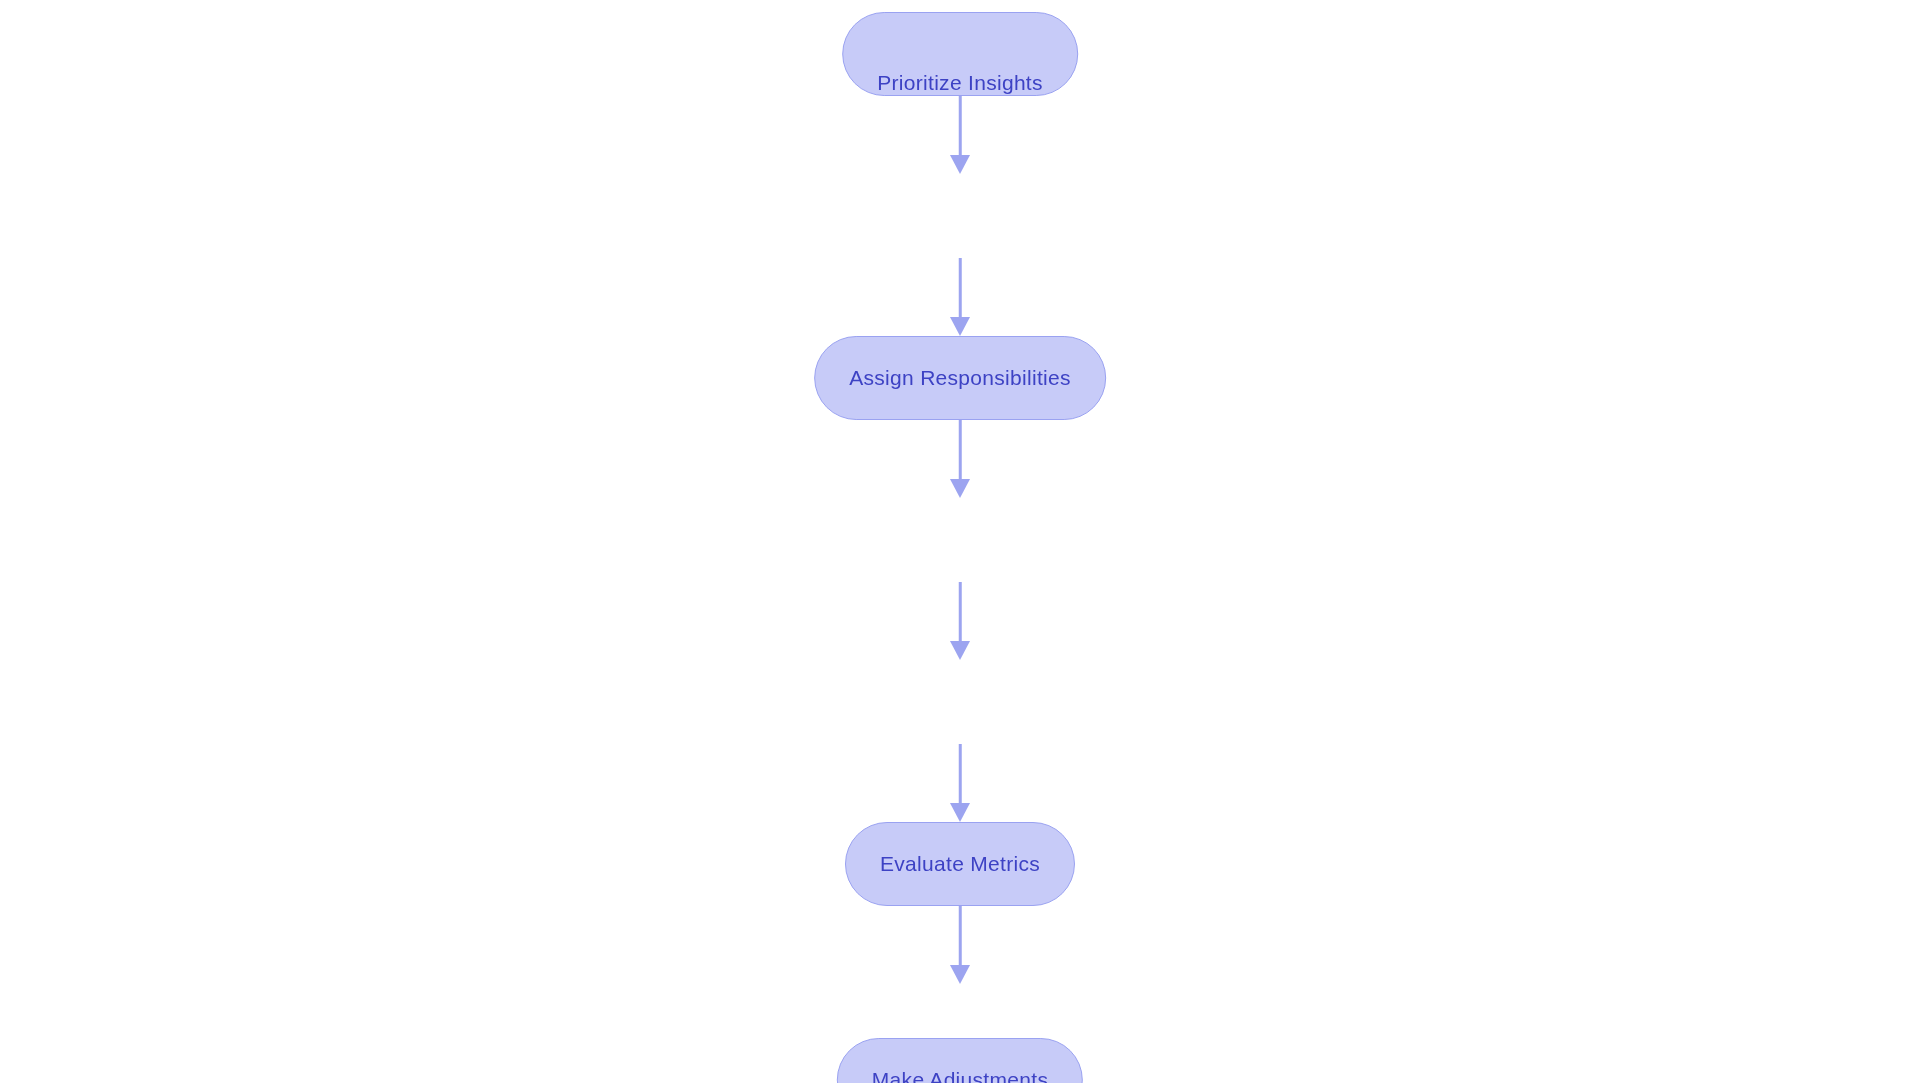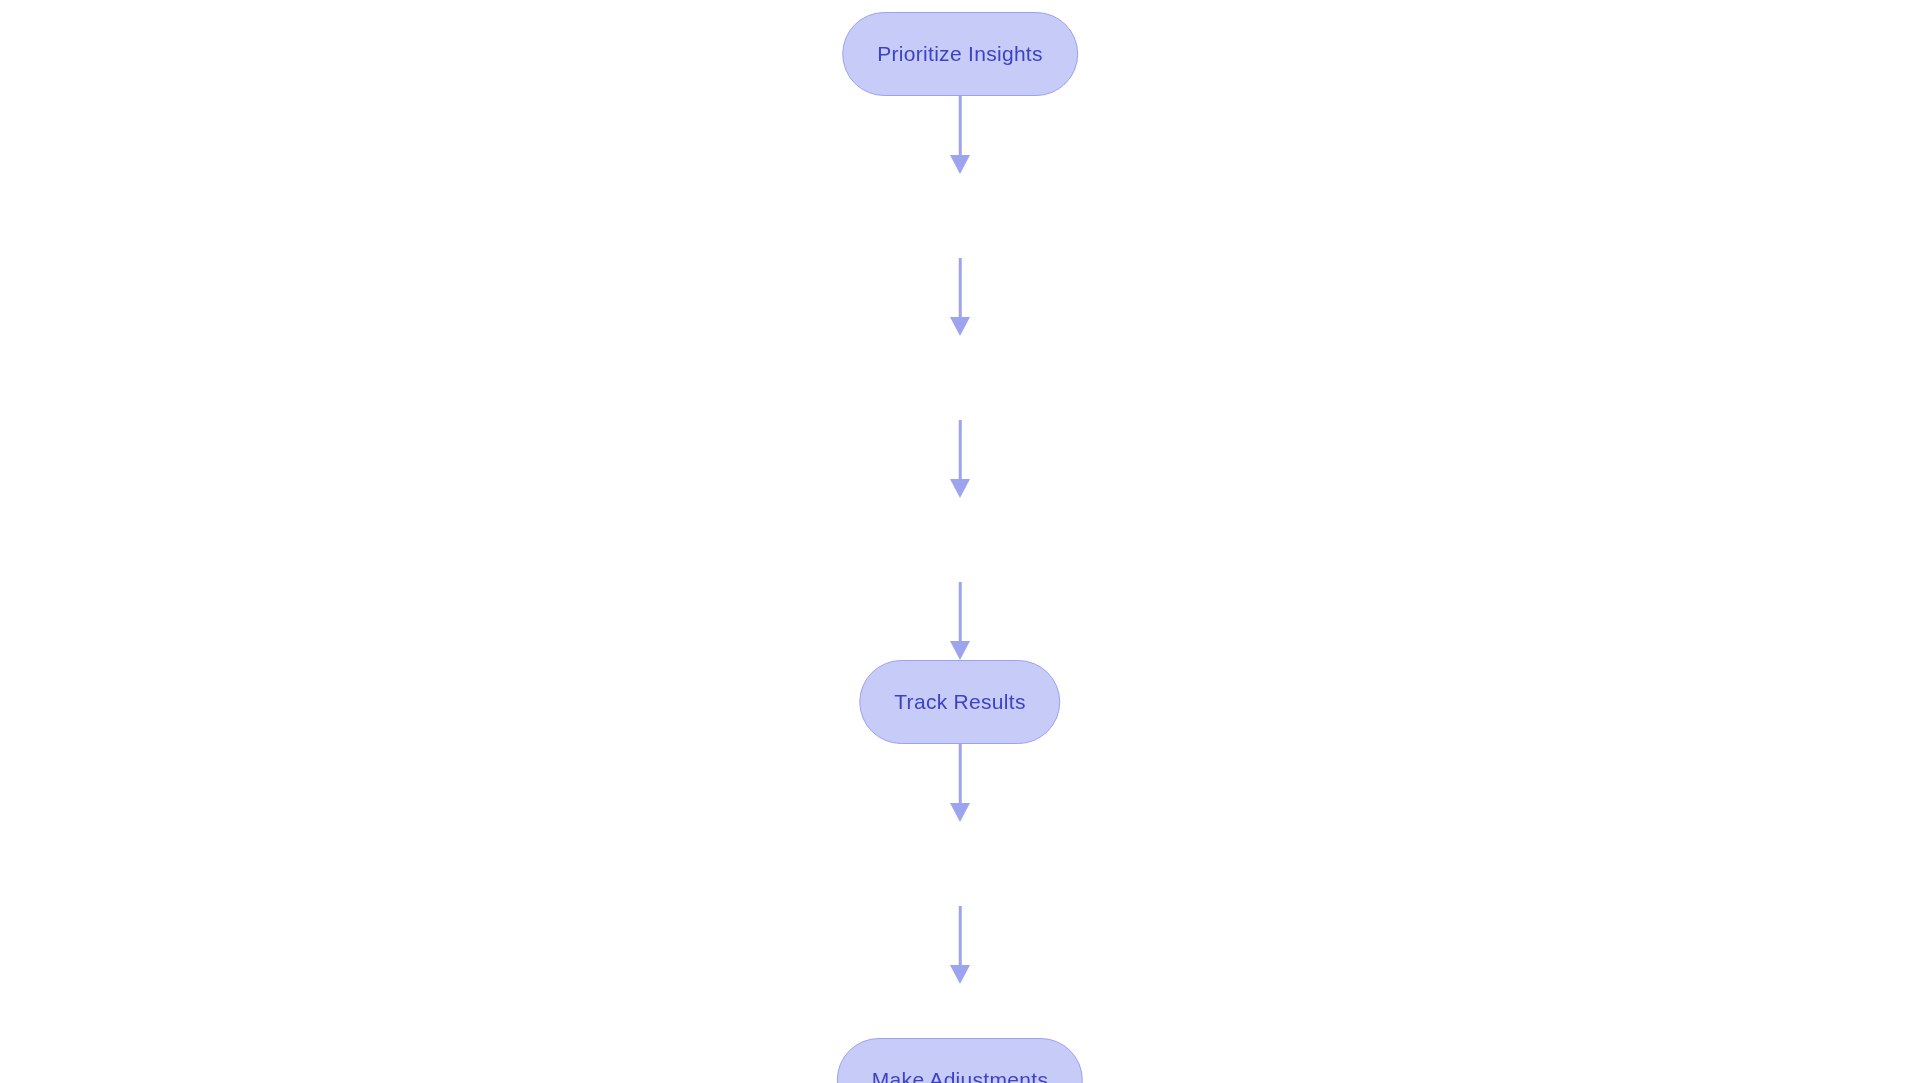--- a/index.html
+++ b/index.html
@@ -31,21 +31,21 @@
     border: 1.5px solid var(--node-border);
     color: var(--node-text);
     font-size: 21px;
     letter-spacing: 0.3px;
     display: flex;
     align-items: center;
     justify-content: center;
     padding: 0 34px;
     white-space: nowrap;
   }
-  .n1 { top: 12px; }
+  .n1 { top: 12px; align-items: flex-end; }
   .n2 { top: 174px; }
   .n3 { top: 336px; }
   .n4 { top: 498px; }
   .n5 { top: 660px; }
   .n6 { top: 822px; }
   .n7 { top: 1038px; align-items: center; }
 
   .flow-arrow {
     position: absolute;
     left: 960px;
@@ -93,41 +93,44 @@
     <div class="shaft"></div>
     <div class="head"></div>
   </div>
 
 
   <div class="flow-arrow a2">
     <div class="shaft"></div>
     <div class="head"></div>
   </div>
 
+  <div class="flow-node n3">
+    <span>Assign Responsibilities</span>
+  </div>
 
   <div class="flow-arrow a3">
     <div class="shaft"></div>
     <div class="head"></div>
   </div>
 
 
   <div class="flow-arrow a4">
     <div class="shaft"></div>
     <div class="head"></div>
   </div>
 
-  <div class="flow-node n5">
-    <span>Track Results</span>
-  </div>
 
   <div class="flow-arrow a5">
     <div class="shaft"></div>
     <div class="head"></div>
   </div>
 
+  <div class="flow-node n6">
+    <span>Evaluate Metrics</span>
+  </div>
 
   <div class="flow-arrow a6">
     <div class="shaft"></div>
     <div class="head"></div>
   </div>
 
   <div class="flow-node n7">
     <span>Make Adjustments</span>
   </div>
 

